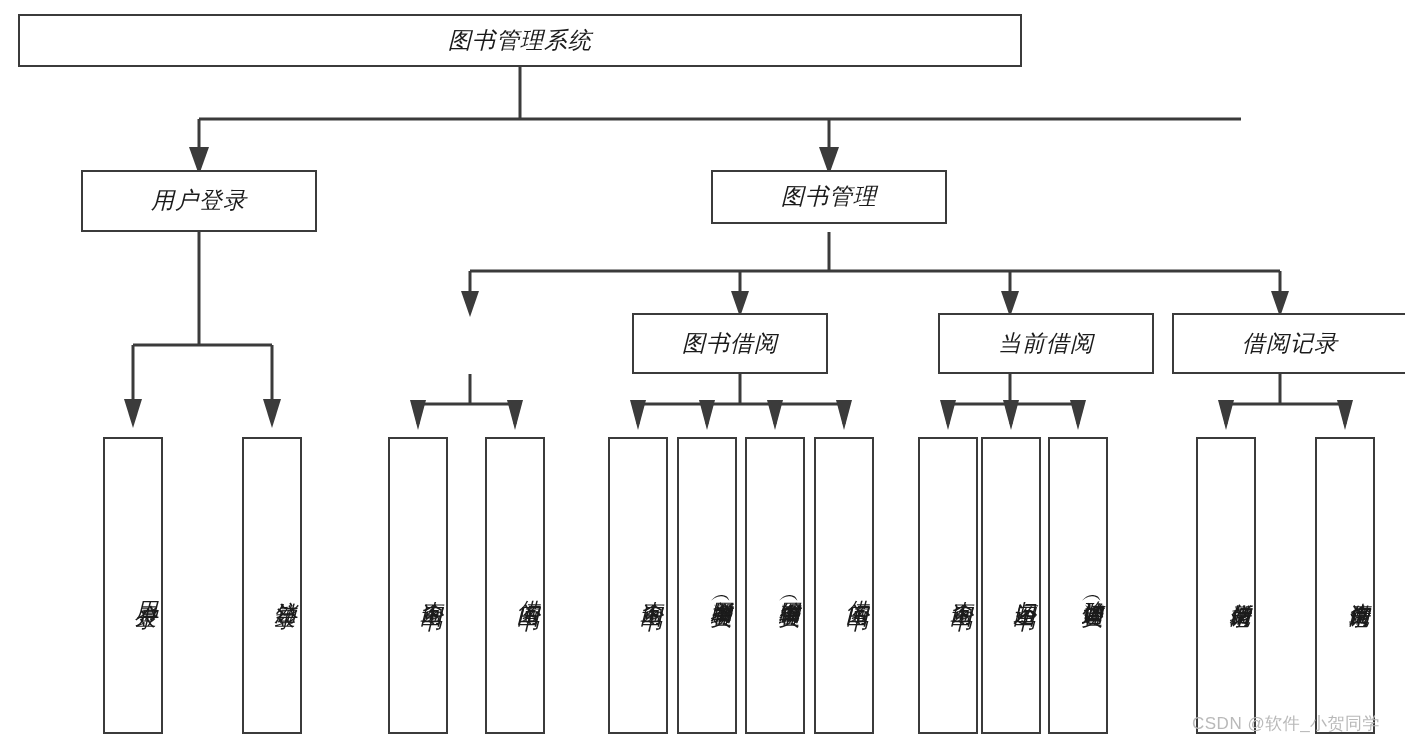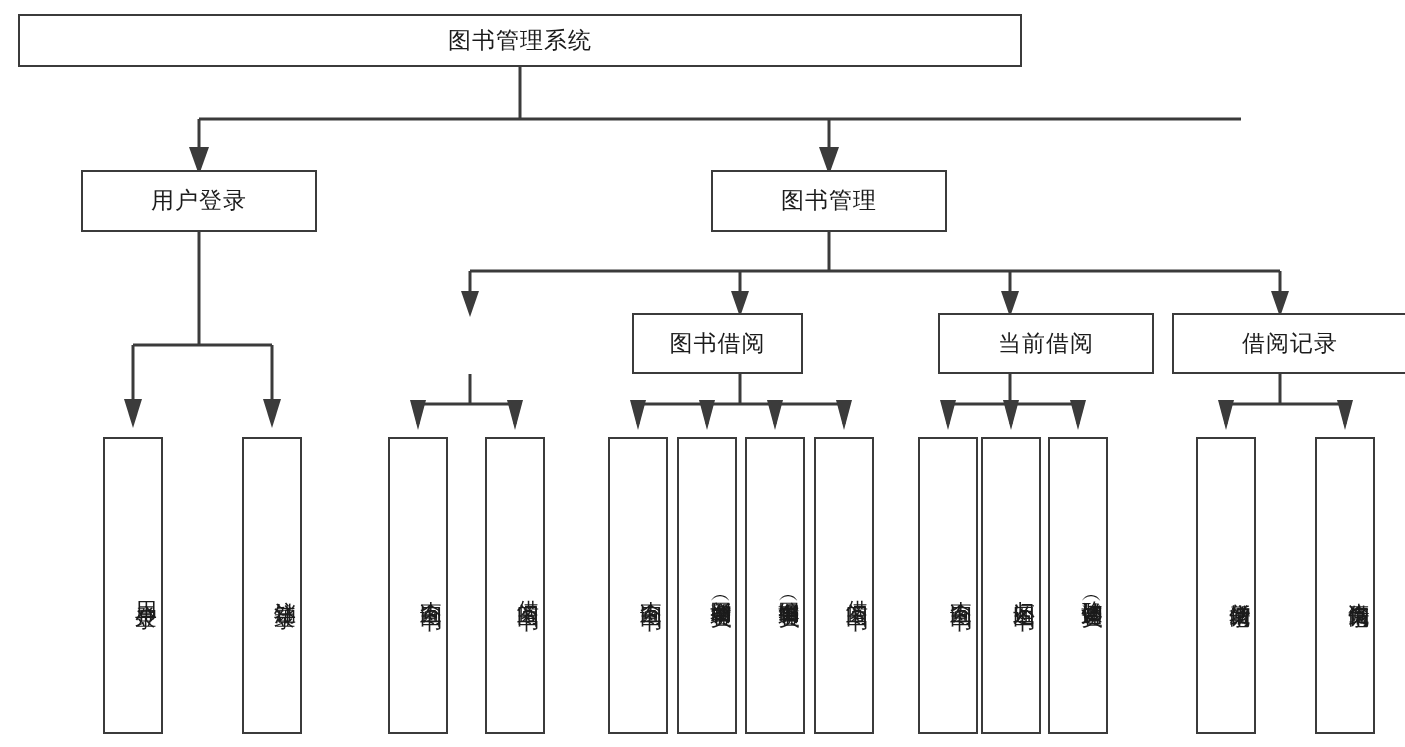--- a/index.html
+++ b/index.html
@@ -29,20 +29,21 @@
   }
   .node {
     position: absolute;
     box-sizing: border-box;
     background: #ffffff;
     border: 2px solid #3b3b3b;
     display: flex;
     align-items: center;
     justify-content: center;
     color: #1b1b1b;
+    font-style: italic;
   }
   .node.horiz {
     font-size: 23px;
     letter-spacing: 1px;
     line-height: 1.1;
   }
   .node.vert {
     writing-mode: vertical-rl;
     text-orientation: upright;
     font-size: 22px;
@@ -146,25 +147,25 @@
     </g>
   </svg>
 
   <div class="node horiz" style="left:18px; top:14px; width:1004px; height:53px;">
     <span>图书管理系统</span>
   </div>
 
   <div class="node horiz" style="left:81px; top:170px; width:236px; height:62px;">
     <span>用户登录</span>
   </div>
-  <div class="node horiz" style="left:711px; top:170px; width:236px; height:62px;">
+  <div class="node horiz" style="left:711px; top:170px; width:236px; height:54px;">
     <span>图书管理</span>
   </div>
 
-  <div class="node horiz" style="left:632px; top:313px; width:171px; height:61px;">
+  <div class="node horiz" style="left:632px; top:313px; width:196px; height:61px;">
     <span>图书借阅</span>
   </div>
   <div class="node horiz" style="left:902px; top:313px; width:216px; height:61px;margin-left:36px;">
     <span>当前借阅</span>
   </div>
   <div class="node horiz" style="left:1172px; top:313px; width:236px; height:61px;">
     <span>借阅记录</span>
   </div>
 
   <div class="node vert" style="left:103px; top:437px; width:60px; height:297px;">
@@ -204,14 +205,15 @@
     <span>确认归还（管理员）</span>
   </div>
 
   <div class="node vert tall-text" style="left:1196px; top:437px; width:60px; height:297px;">
     <span>新增借阅记录</span>
   </div>
   <div class="node vert tall-text" style="left:1315px; top:437px; width:60px; height:297px;">
     <span>查询借阅记录</span>
   </div>
 
+  <div class="watermark">CSDN @软件_小贺同学</div>
 
 </div>
 
 </body></html>

